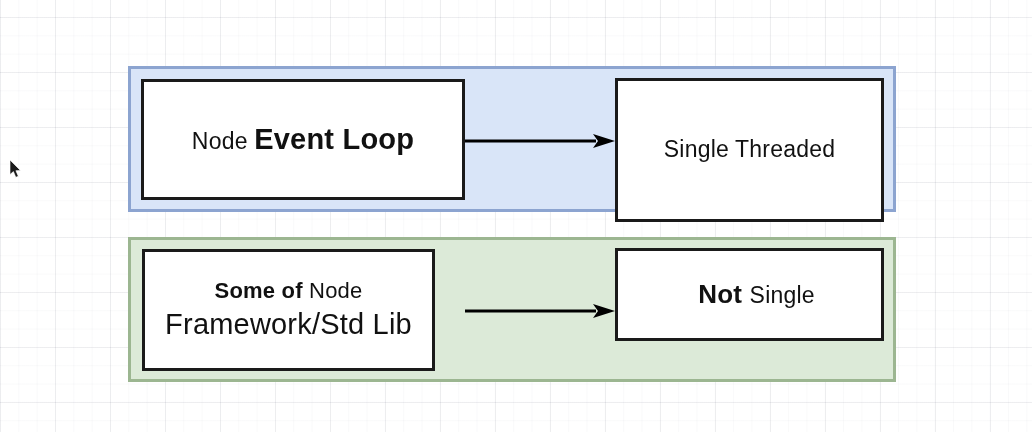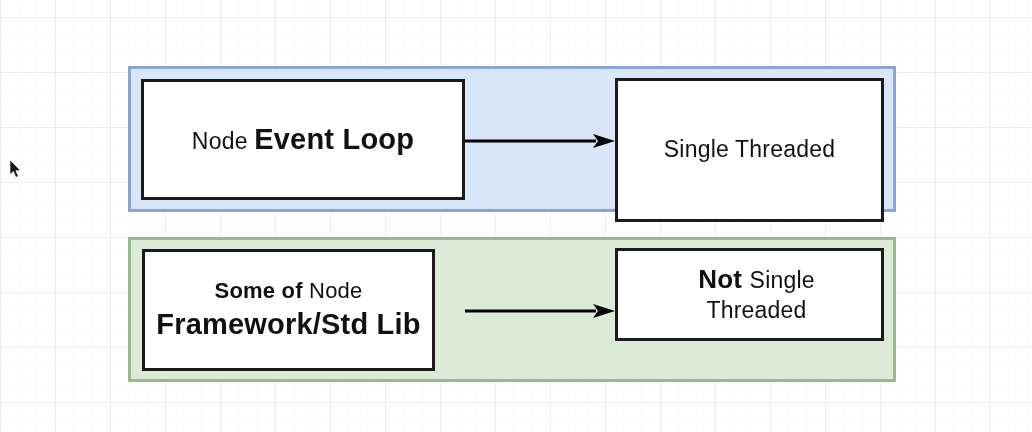--- a/index.html
+++ b/index.html
@@ -69,26 +69,25 @@
   </svg>
 
   <div class="node-box box-b">
       <div class="tline"><span style="font-weight: 400; font-size: 23px;">Single Threaded</span></div>
     </div>
 
   <div class="group group-green" style="background-color: rgb(220, 234, 216); border-color: rgb(156, 182, 145);"></div>
 
   <div class="node-box box-c">
       <div class="tline"><span style="font-weight: 700; font-size: 22px;">Some of </span><span style="font-weight: 400; font-size: 22px;">Node</span></div>
-      <div class="tline"><span style="font-weight: 700; font-size: 29px;">Framework/Std Lib</span></div>
+      <div class="tline"><span style="font-weight: 400; font-size: 29px;">Framework/Std Lib</span></div>
     </div>
 
   <svg class="arrow arrow-2" width="154" height="16" viewBox="0 0 154 16">
     <line x1="2" y1="8" x2="133" y2="8" stroke-width="3" stroke="#000000"></line>
     <polygon points="152,8 130,1 135,8 130,15" fill="#000000"></polygon>
   </svg>
 
   <div class="node-box box-d">
       <div class="tline"><span style="font-weight: 700; font-size: 26px;">Not </span><span style="font-weight: 400; font-size: 23px;">Single</span></div>
-      <div class="tline"><span style="font-weight: 400; font-size: 23px;">Threaded</span></div>
     </div>
 
 </div>
 
 </body></html>

